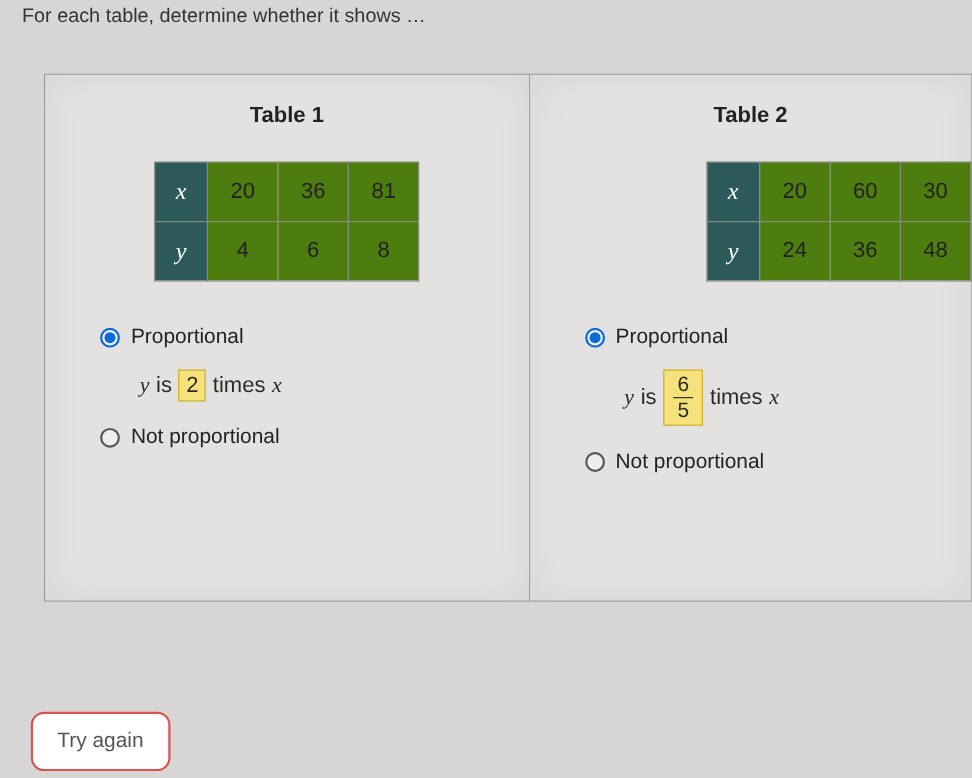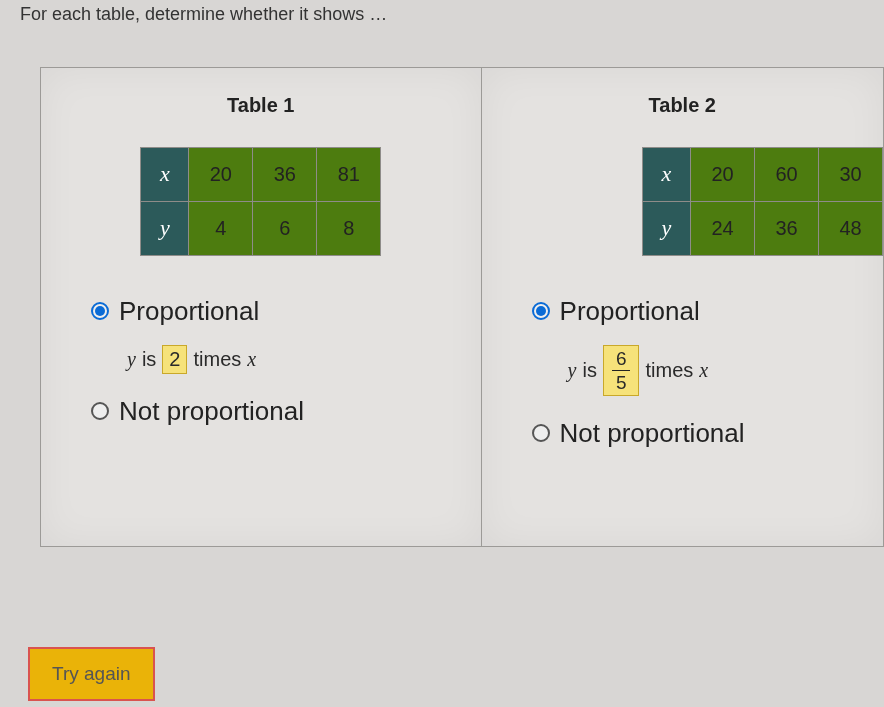--- a/index.html
+++ b/index.html
@@ -66,21 +66,21 @@
   table.data td {
     background: #4d7c0f;
     color: #222;
   }
   .options {
     margin-left: 10px;
   }
   .opt-row {
     display: flex;
     align-items: center;
-    font-size: 26px;
+    font-size: 19px;
     margin-bottom: 18px;
     color: #222;
   }
   .radio {
     width: 18px;
     height: 18px;
     border-radius: 50%;
     border: 2px solid #555;
     margin-right: 10px;
     display: inline-flex;
@@ -129,25 +129,25 @@
     border: 1px solid #c9a82a;
     padding: 3px 8px;
   }
   .frac .num { border-bottom: 1.5px solid #222; padding: 0 4px 2px 4px; }
   .frac .den { padding: 2px 4px 0 4px; }
   .try-again {
     position: absolute;
     left: 28px;
     bottom: 6px;
     border: 2px solid #d9534f;
-    border-radius: 0;
+    border-radius: 12px;
     padding: 14px 22px;
     font-size: 19px;
     color: #555;
-    background: #eab308;
+    background: #ffffff;
   }
   .panel-right table.data { margin-right: -40px; }
 </style>
 </head>
 <body>
 
 <div class="instructions">
   <p>For each table, determine whether it shows …</p>
 </div>
 

